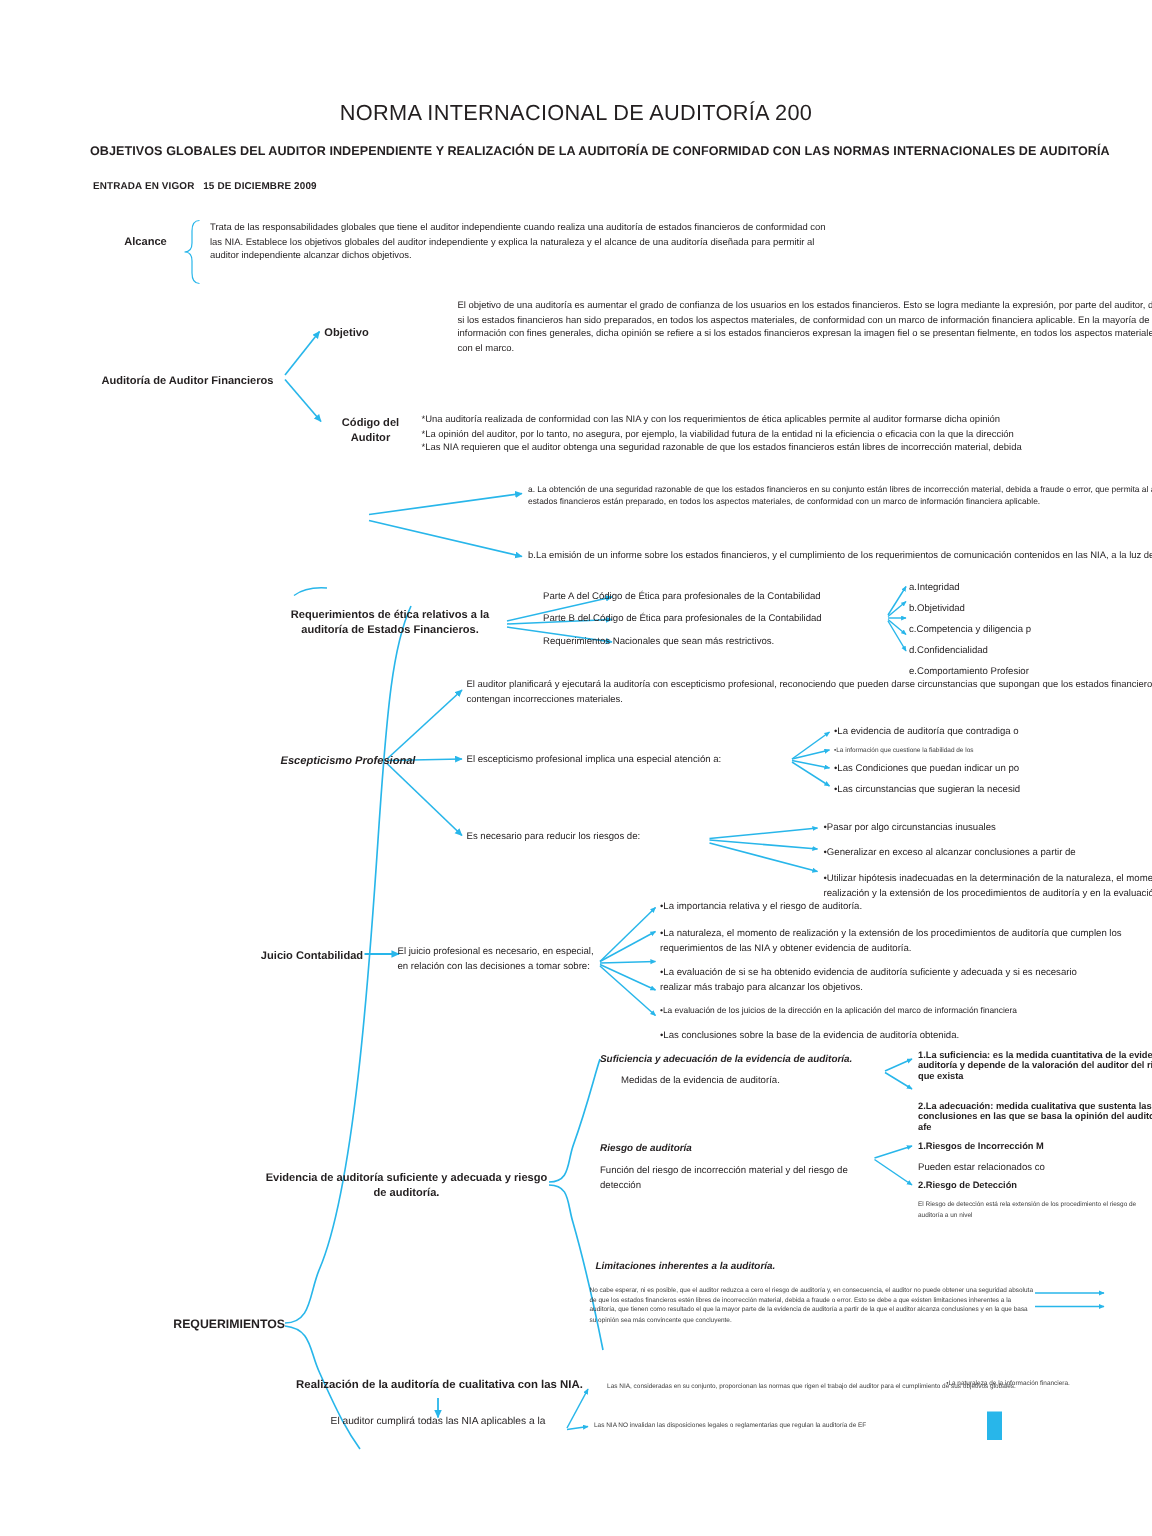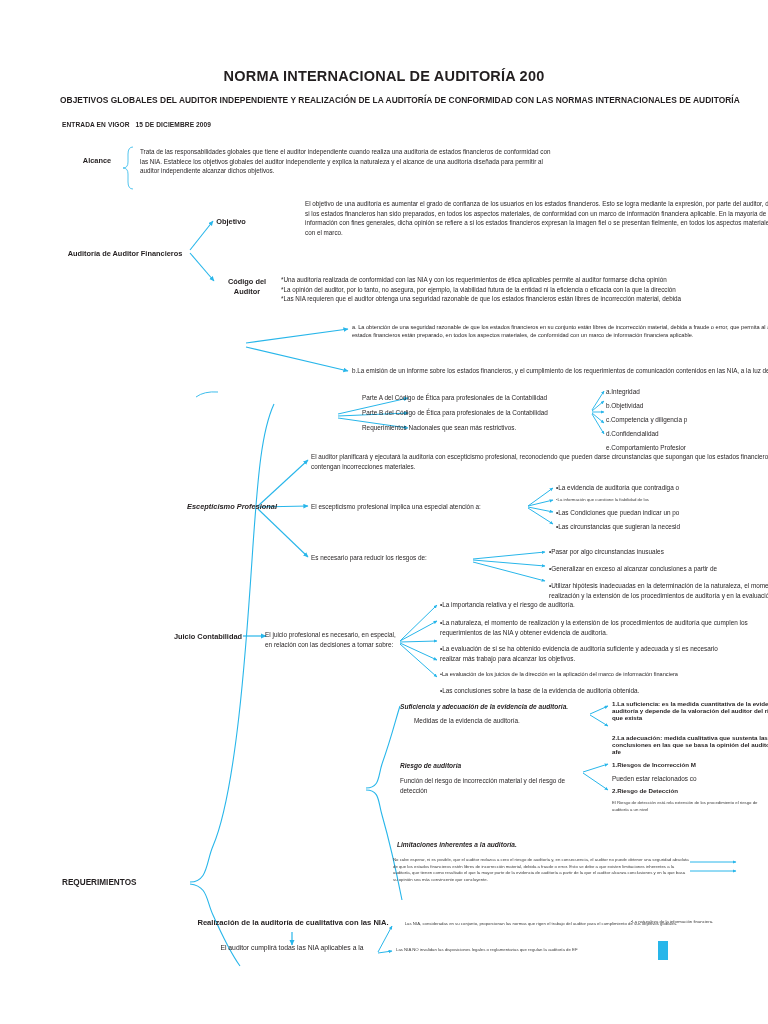--- a/index.html
+++ b/index.html
@@ -5,31 +5,31 @@
   html,body{margin:0;padding:0;}
   body{
     width:768px;height:1024px;background:#ffffff;
     font-family:"Liberation Sans",sans-serif;
     color:#231f20;overflow:hidden;position:relative;
   }
   #page{position:relative;width:768px;height:1024px;overflow:hidden;}
   .abs{position:absolute;}
   .hdr-title{
     left:0;top:68px;width:768px;text-align:center;
-    font-size:14.5px;font-weight:bold;letter-spacing:.2px;
+    font-size:14.5px;font-weight:normal;letter-spacing:.2px;
   }
   .hdr-sub{
     left:60px;top:95px;width:860px;
     font-size:8.4px;font-weight:bold;letter-spacing:.05px;white-space:nowrap;
   }
   .hdr-date{
     left:62px;top:121px;font-size:6.6px;font-weight:bold;letter-spacing:.1px;white-space:nowrap;
   }
   .lbl{font-weight:bold;font-size:7.4px;text-align:center;line-height:1.35;}
-  .lbl-lg{font-weight:bold;font-size:8.2px;text-align:left;line-height:1.35;}
+  .lbl-lg{font-weight:bold;font-size:8.2px;text-align:right;line-height:1.35;}
   .body-txt{font-size:6.3px;line-height:1.52;color:#231f20;}
   .body-txt-sm{font-size:5.6px;line-height:1.5;color:#231f20;}
   .body-txt-xs{font-size:4.3px;line-height:1.55;color:#3b3b3b;}
   .mid-txt{font-size:6.4px;line-height:1.55;}
   .ital-b{font-style:italic;font-weight:bold;font-size:6.6px;}
   .bold-sm{font-weight:bold;font-size:6.2px;}
   .nowrapline{white-space:nowrap;}
   svg.ov{position:absolute;left:0;top:0;width:768px;height:1024px;pointer-events:none;}
   .blue-box{background:#28b6ea;}
 </style>
@@ -136,20 +136,24 @@
     <div class="body-txt nowrapline">*Una auditoría realizada de conformidad con las NIA y con los requerimientos de ética aplicables permite al auditor formarse dicha opinión</div>
     <div class="body-txt nowrapline">*La opinión del auditor, por lo tanto, no asegura, por ejemplo, la viabilidad futura de la entidad ni la eficiencia o eficacia con la que la dirección</div>
     <div class="body-txt nowrapline">*Las NIA requieren que el auditor obtenga una seguridad razonable de que los estados financieros están libres de incorrección material, debida</div>
   </div>
 
   <div class="abs body-txt-sm" style="left:352px;top:323px;width:520px;">a. La obtención de una seguridad razonable de que los estados financieros en su conjunto están libres de incorrección material, debida a fraude o error, que permita al auditor expresar una opinión sobre si los estados financieros están preparado, en todos los aspectos materiales, de conformidad con un marco de información financiera aplicable.</div>
   <div class="abs body-txt nowrapline" style="left:352px;top:366px;">b.La emisión de un informe sobre los estados financieros, y el cumplimiento de los requerimientos de comunicación contenidos en las NIA, a la luz de los hallazgos</div>
 
   <div class="abs lbl-lg" style="left:62px;top:877px;width:128px;">REQUERIMIENTOS</div>
 
+  <div class="abs lbl" style="left:180px;top:405px;width:160px;">
+    <div>Requerimientos de ética relativos a la</div>
+    <div>auditoría de Estados Financieros.</div>
+  </div>
   <div class="abs" style="left:362px;top:393px;width:250px;">
     <div class="mid-txt nowrapline" style="margin-bottom:5px;">Parte A del Código de Ética para profesionales de la Contabilidad</div>
     <div class="mid-txt nowrapline" style="margin-bottom:5px;">Parte B del Código de Ética para profesionales de la Contabilidad</div>
     <div class="mid-txt nowrapline">Requerimientos Nacionales que sean más restrictivos.</div>
   </div>
   <div class="abs" style="left:606px;top:387px;width:200px;">
     <div class="mid-txt nowrapline" style="margin-bottom:4px;">a.Integridad</div>
     <div class="mid-txt nowrapline" style="margin-bottom:4px;">b.Objetividad</div>
     <div class="mid-txt nowrapline" style="margin-bottom:4px;">c.Competencia y diligencia p</div>
     <div class="mid-txt nowrapline" style="margin-bottom:4px;">d.Confidencialidad</div>
@@ -175,20 +179,24 @@
   <div class="abs lbl" style="left:172px;top:632px;width:72px;">Juicio Contabilidad</div>
   <div class="abs mid-txt" style="left:265px;top:630px;width:135px;">El juicio profesional es necesario, en especial, en relación con las decisiones a tomar sobre:</div>
   <div class="abs" style="left:440px;top:600px;width:300px;">
     <div class="mid-txt nowrapline" style="margin-bottom:8px;">•La importancia relativa y el riesgo de auditoría.</div>
     <div class="mid-txt" style="width:310px;margin-bottom:6px;">•La naturaleza, el momento de realización y la extensión de los procedimientos de auditoría que cumplen los requerimientos de las NIA y obtener evidencia de auditoría.</div>
     <div class="mid-txt" style="width:300px;margin-bottom:6px;">•La evaluación de si se ha obtenido evidencia de auditoría suficiente y adecuada y si es necesario realizar más trabajo para alcanzar los objetivos.</div>
     <div class="body-txt-sm nowrapline" style="margin-bottom:8px;">•La evaluación de los juicios de la dirección en la aplicación del marco de información financiera</div>
     <div class="mid-txt nowrapline">•Las conclusiones sobre la base de la evidencia de auditoría obtenida.</div>
   </div>
 
+  <div class="abs lbl" style="left:176px;top:780px;width:190px;">
+    <div>Evidencia de auditoría suficiente y adecuada y riesgo</div>
+    <div>de auditoría.</div>
+  </div>
 
   <div class="abs ital-b nowrapline" style="left:400px;top:703px;">Suficiencia y adecuación de la evidencia de auditoría.</div>
   <div class="abs mid-txt nowrapline" style="left:414px;top:716px;">Medidas de la evidencia de auditoría.</div>
   <div class="abs bold-sm" style="left:612px;top:700px;width:190px;">1.La suficiencia: es la medida cuantitativa de la evidencia de auditoría y depende de la valoración del auditor del riesgo de que exista</div>
   <div class="abs bold-sm" style="left:612px;top:734px;width:190px;">2.La adecuación: medida cualitativa que sustenta las conclusiones en las que se basa la opinión del auditor. Se ve afe</div>
 
   <div class="abs ital-b nowrapline" style="left:400px;top:762px;">Riesgo de auditoría</div>
   <div class="abs mid-txt" style="left:400px;top:776px;width:180px;">Función del riesgo de incorrección material y del riesgo de detección</div>
   <div class="abs bold-sm nowrapline" style="left:612px;top:761px;">1.Riesgos de Incorrección M</div>
   <div class="abs mid-txt nowrapline" style="left:612px;top:774px;">Pueden estar relacionados co</div>

